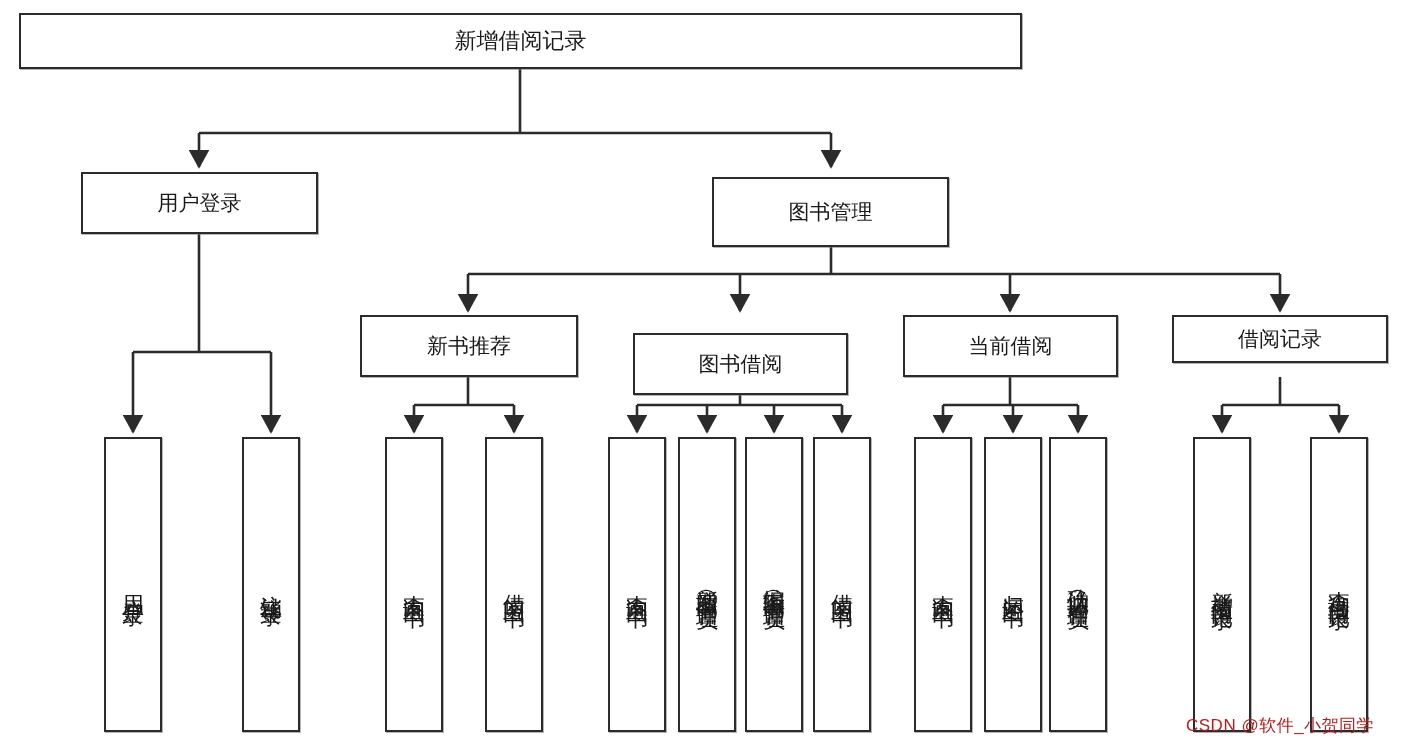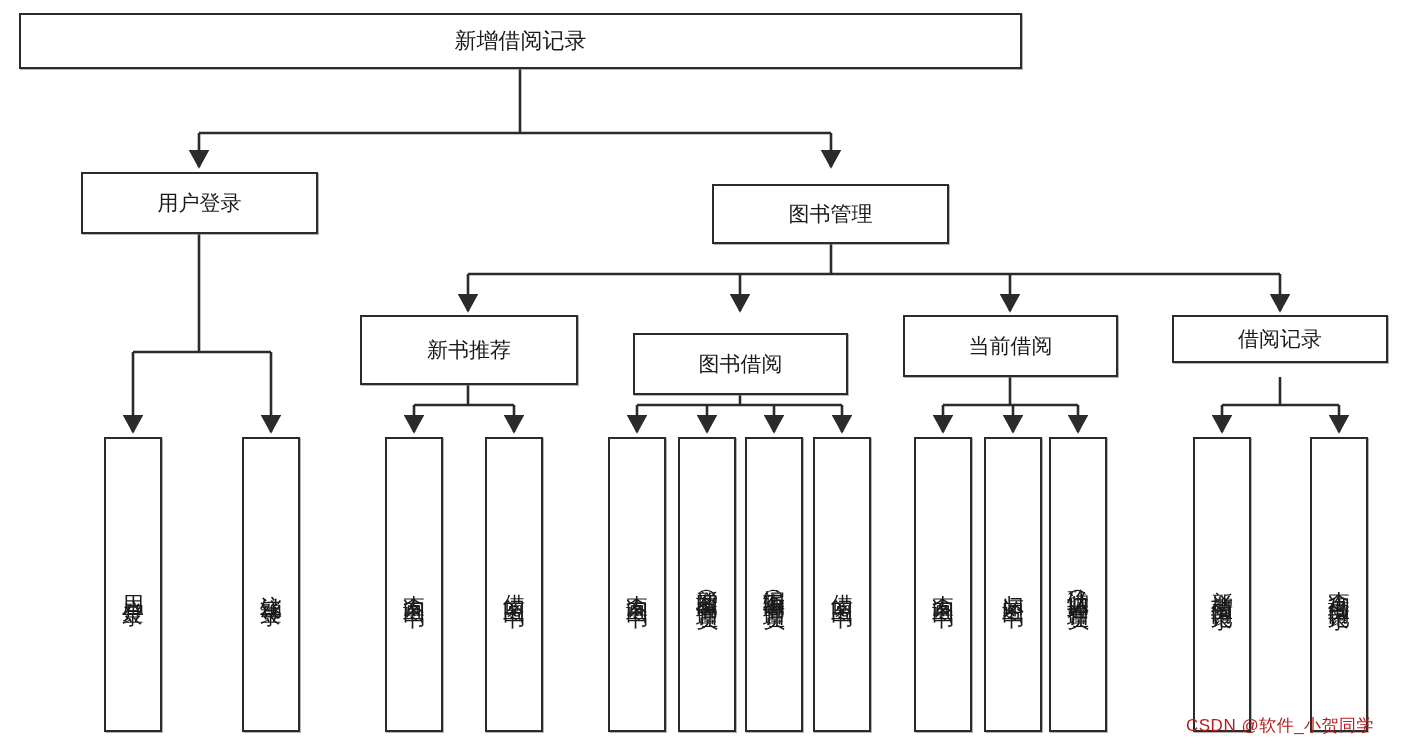--- a/index.html
+++ b/index.html
@@ -130,25 +130,25 @@
     </g>
   </svg>
 
   <div class="node root horizontal" style="left:19px; top:13px; width:1003px; height:56px;">
     <span class="label">新增借阅记录</span>
   </div>
 
   <div class="node horizontal" style="left:81px; top:172px; width:237px; height:62px;">
     <span class="label">用户登录</span>
   </div>
-  <div class="node horizontal" style="left:712px; top:184px; width:237px; height:60px;">
+  <div class="node horizontal" style="left:712px; top:177px; width:237px; height:70px;">
     <span class="label">图书管理</span>
   </div>
 
-  <div class="node horizontal" style="left:360px; top:315px; width:218px; height:70px;">
+  <div class="node horizontal" style="left:360px; top:315px; width:218px; height:62px;">
     <span class="label">新书推荐</span>
   </div>
   <div class="node horizontal" style="left:633px; top:333px; width:215px; height:62px;">
     <span class="label">图书借阅</span>
   </div>
   <div class="node horizontal" style="left:903px; top:315px; width:215px; height:62px;">
     <span class="label">当前借阅</span>
   </div>
   <div class="node horizontal" style="left:1172px; top:315px; width:216px; height:48px;">
     <span class="label">借阅记录</span>

